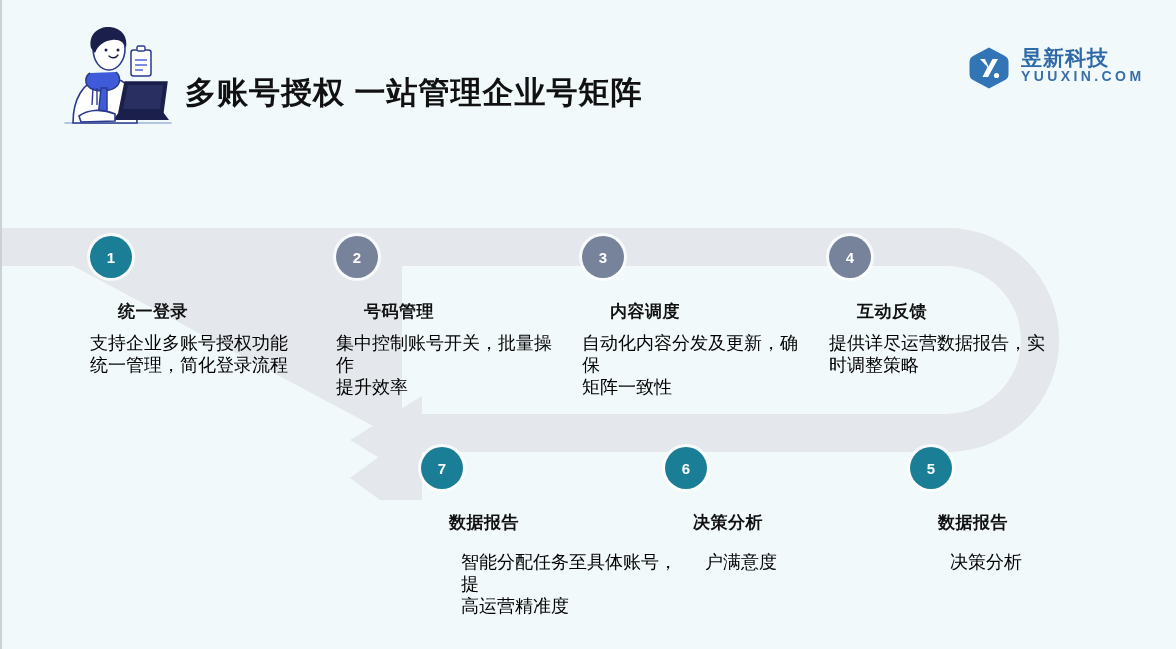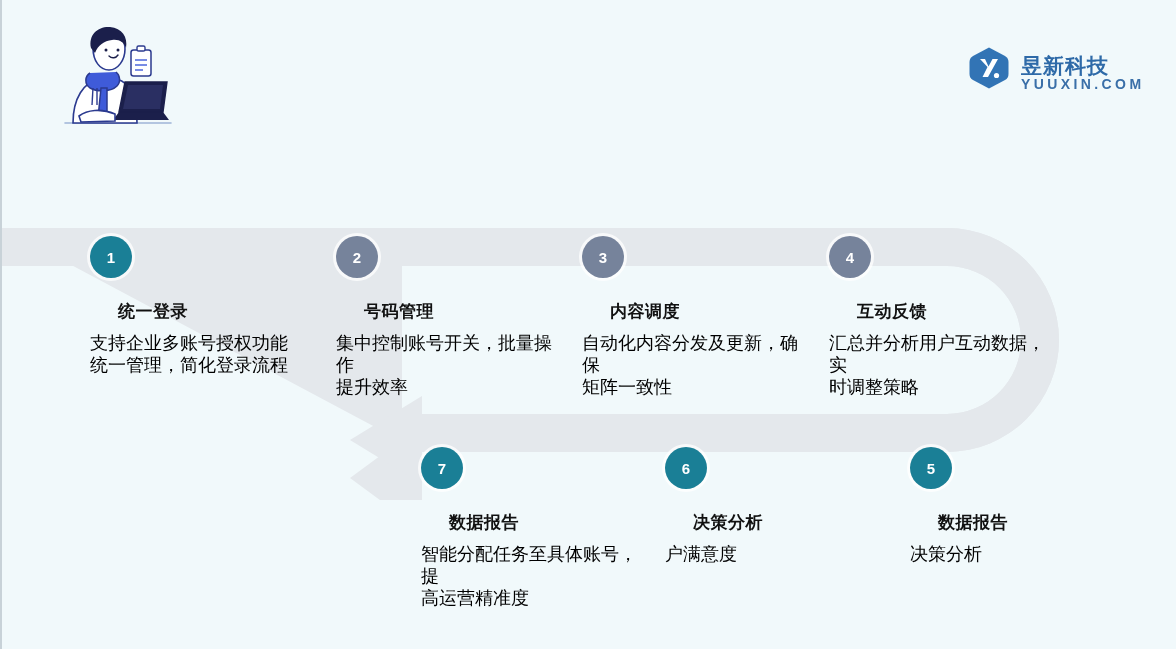--- a/index.html
+++ b/index.html
@@ -23,21 +23,21 @@
 
   #page-title {
     position: absolute; left: 183px; top: 72px;
     font-size: 31px; font-weight: bold; color: #111111;
     letter-spacing: 1px; white-space: nowrap;
     font-family: "Liberation Sans", "DejaVu Sans", sans-serif;
   }
 
   #brand-logo { position: absolute; left: 965px; top: 44px; width: 150px; height: 52px; }
   #brand-mark { position: absolute; left: 0; top: 2px; width: 44px; height: 44px; }
-  #brand-text-wrap { position: absolute; left: 54px; top: 9px; width: 100px; }
+  #brand-text-wrap { position: absolute; left: 54px; top: 1px; width: 100px; }
   #brand-name {
     font-size: 21px; font-weight: bold; color: #2e6aa8;
     letter-spacing: 1px; line-height: 26px; white-space: nowrap;
   }
   #brand-domain {
     font-size: 14px; font-weight: bold; color: #3a6fa8;
     letter-spacing: 3.4px; line-height: 11px; white-space: nowrap;
   }
 
   
@@ -62,21 +62,21 @@
     font-size: 18px; color: #000000; line-height: 22px;
   }
 
   
   .row-top .step-badge { top: 0; }
   .row-top .step-title { top: 64px; }
   .row-top .step-desc  { top: 96px; }
   
   .row-bottom .step-badge { top: 0; }
   .row-bottom .step-title { top: 64px; }
-  .row-bottom .step-desc  { top: 96px; }
+  .row-bottom .step-desc  { top: 104px; margin-left: 40px; }
 </style>
 </head>
 <body>
 
 <div id="page">
 
   <div id="header">
 
     <div id="illustration">
       <svg width="122" height="115" viewBox="0 0 122 115" xmlns="http://www.w3.org/2000/svg">
@@ -107,20 +107,21 @@
 
         <path d="M56 100 L112 100 L106 92 L62 92 Z" fill="#1b1f4b"></path>
 
         <path d="M62 92 L68 62 L110 62 L106 92 Z" fill="#1b1f4b" stroke="#1b1f4b" stroke-width="1.4"></path>
         <path d="M66 89 L71 65 L106 65 L103 89 Z" fill="#2a2f62"></path>
 
         <path d="M22 96 C30 90 44 88 58 94 L58 101 L24 102 Z" fill="#ffffff" stroke="#2b3a8f" stroke-width="1.6"></path>
       </svg>
     </div>
 
+    <div id="page-title">多账号授权 一站管理企业号矩阵</div>
 
     <div id="brand-logo">
       <div id="brand-mark">
         <svg width="44" height="44" viewBox="0 0 44 44" xmlns="http://www.w3.org/2000/svg">
           <path d="M22 1.5 L38 10 Q41.5 12 41.5 16 L41.5 28 Q41.5 32 38 34 L22 42.5 L6 34 Q2.5 32 2.5 28 L2.5 16 Q2.5 12 6 10 Z" fill="#3274b5"></path>
           <path d="M13 13 L20.5 21 L15.5 31 L21 31 L31 13 L25.5 13 L21.5 20.5 L18 13 Z" fill="#ffffff"></path>
           <circle cx="29.5" cy="29.5" r="2.6" fill="#ffffff"></circle>
         </svg>
       </div>
       <div id="brand-text-wrap">
@@ -196,21 +197,21 @@
       <div>矩阵一致性</div>
     </div>
   </div>
 
   <div class="step row-top" style="left:827px; top:236px;">
     <div class="step-badge" style="background:#76839b;">
       <span>4</span>
     </div>
     <div class="step-title">互动反馈</div>
     <div class="step-desc">
-      <div>汇总并分析用户互动数据，实</div>
+      <div>提供详尽运营数据报告，实</div>
       <div>时调整策略</div>
     </div>
   </div>
 
   <div class="step row-bottom" style="left:419px; top:447px;">
     <div class="step-badge" style="background:#1a7f96;">
       <span>7</span>
     </div>
     <div class="step-title">数据报告</div>
     <div class="step-desc">

